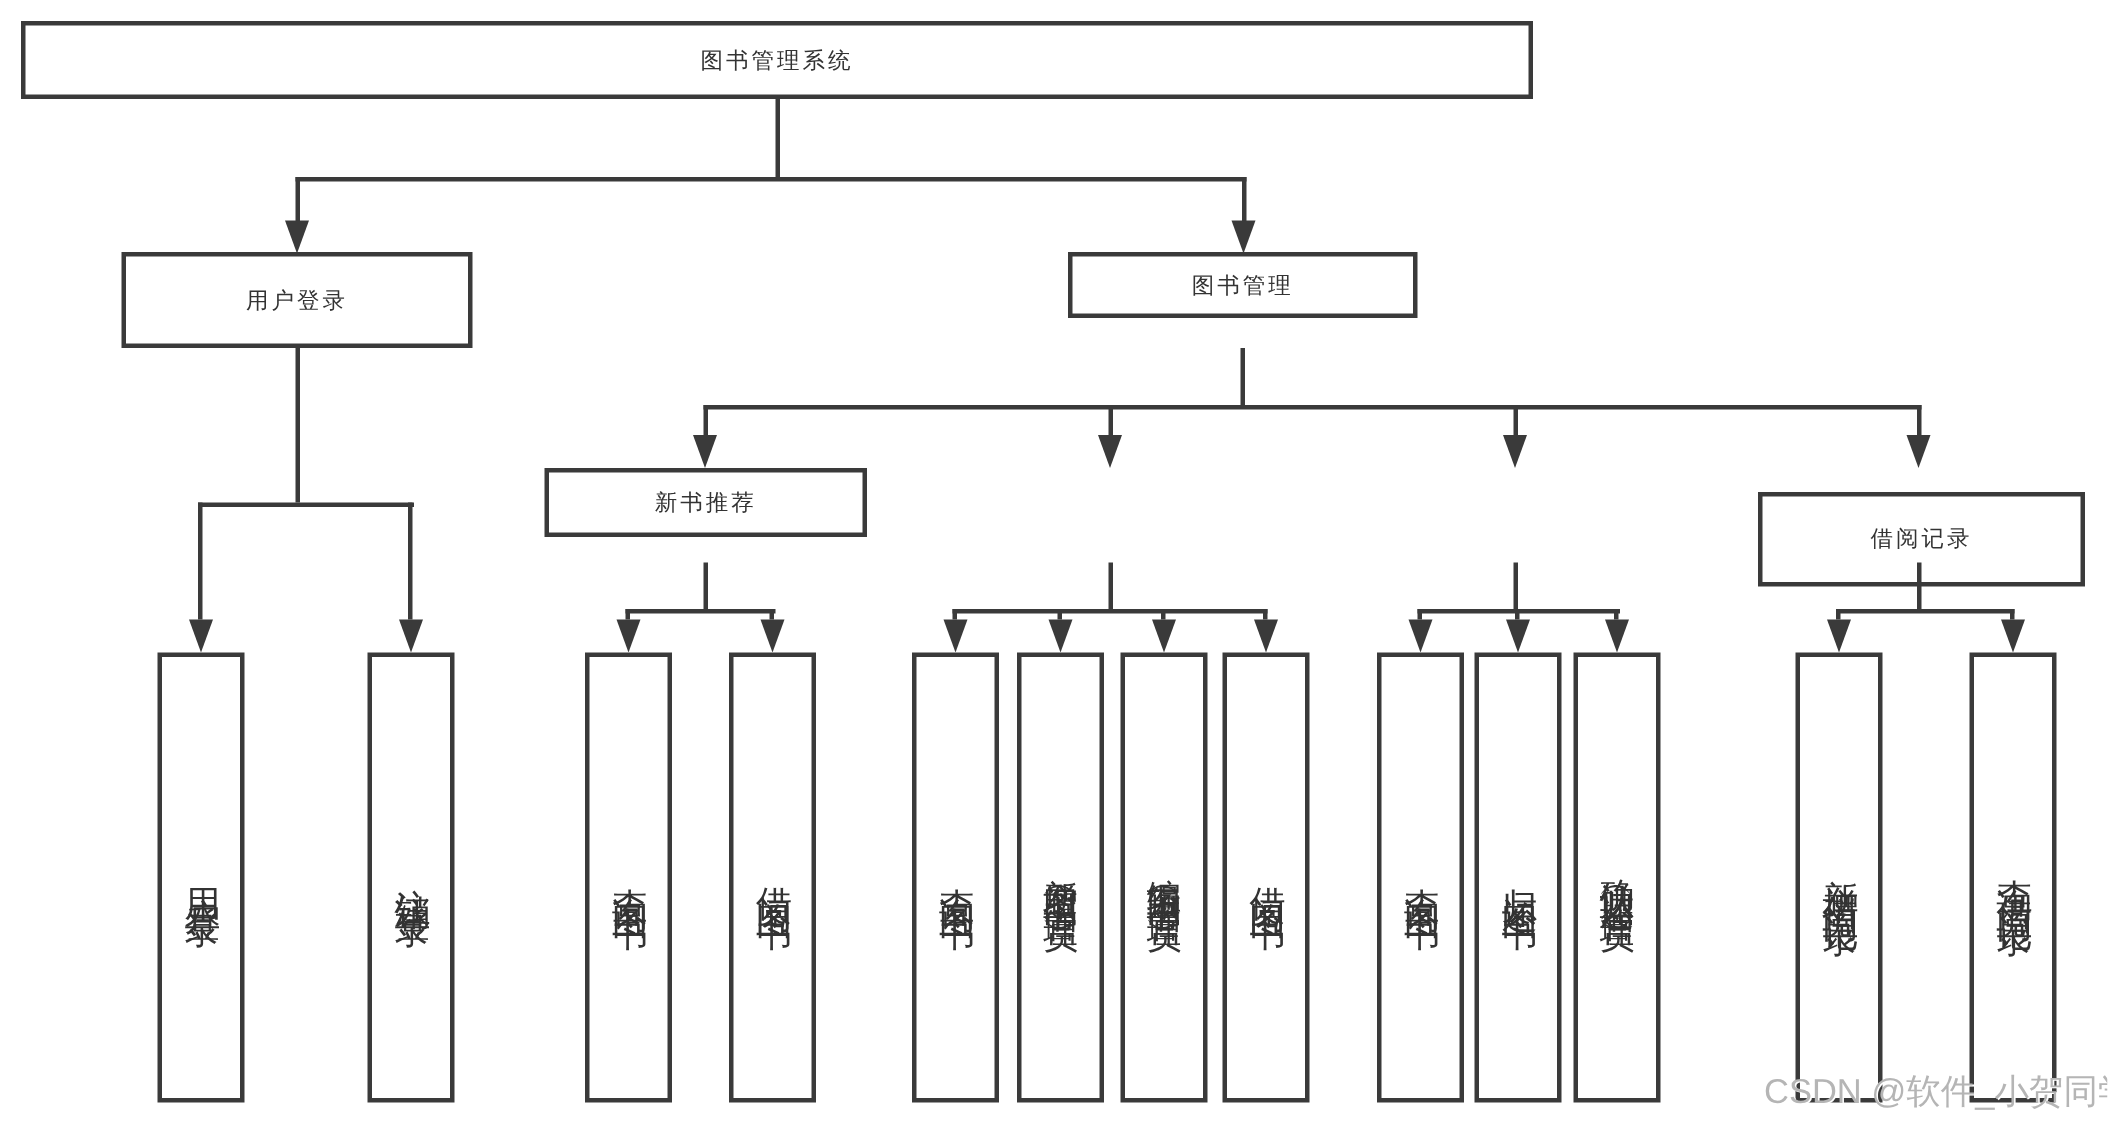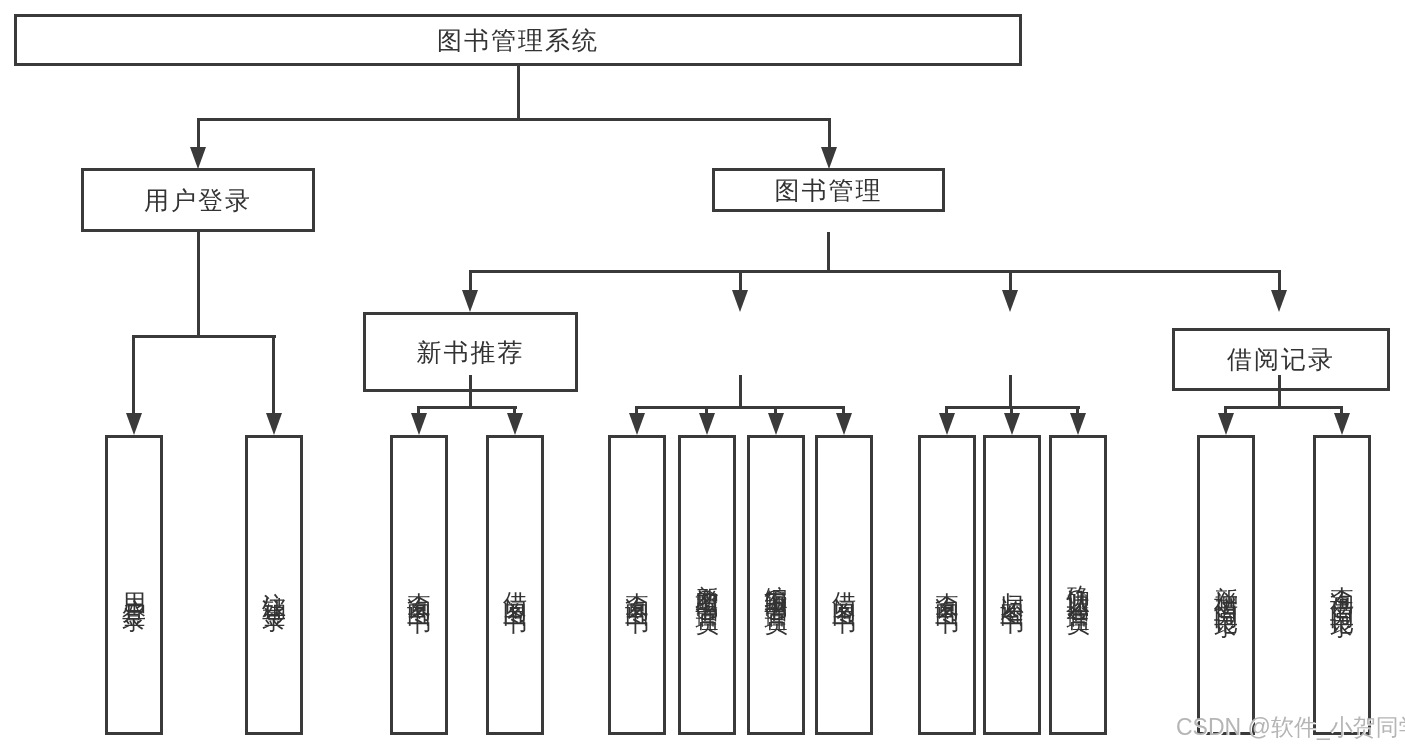--- a/index.html
+++ b/index.html
@@ -14,21 +14,21 @@
   .node {
     position:absolute;
     box-sizing:border-box;
     border:3px solid #3a3a3a;
     background:#ffffff;
     display:flex;
     align-items:center;
     justify-content:center;
   }
   .hlabel {
-    font-size:25px;
+    font-size:15px;
     color:#333333;
     letter-spacing:2px;
     white-space:nowrap;
   }
   .leaf { width:58px; top:435px; height:300px; }
   .vlabel {
     writing-mode:vertical-rl;
     text-orientation:mixed;
     font-size:24px;
     color:#333333;
@@ -91,21 +91,21 @@
   <div class="hline" style="left:469px;top:270px;width:812px"></div>
   <div class="vline" style="left:469px;top:270px;height:20px"></div>
   <div class="arrow" style="left:462px;top:290px"></div>
   <div class="vline" style="left:739px;top:270px;height:20px"></div>
   <div class="arrow" style="left:732px;top:290px"></div>
   <div class="vline" style="left:1009px;top:270px;height:20px"></div>
   <div class="arrow" style="left:1002px;top:290px"></div>
   <div class="vline" style="left:1278px;top:270px;height:20px"></div>
   <div class="arrow" style="left:1271px;top:290px"></div>
 
-  <div class="node" style="left:363px;top:312px;width:215px;height:80px">
+  <div class="node" style="left:363px;top:312px;width:215px;height:46px">
     <span class="hlabel">新书推荐</span>
   </div>
   <div class="node" style="left:1172px;top:328px;width:218px;height:63px">
     <span class="hlabel">借阅记录</span>
   </div>
 
   <div class="vline" style="left:469px;top:375px;height:31px"></div>
   <div class="hline" style="left:417px;top:406px;width:100px"></div>
   <div class="vline" style="left:417px;top:406px;height:7px"></div>
   <div class="arrow" style="left:411px;top:413px"></div>

